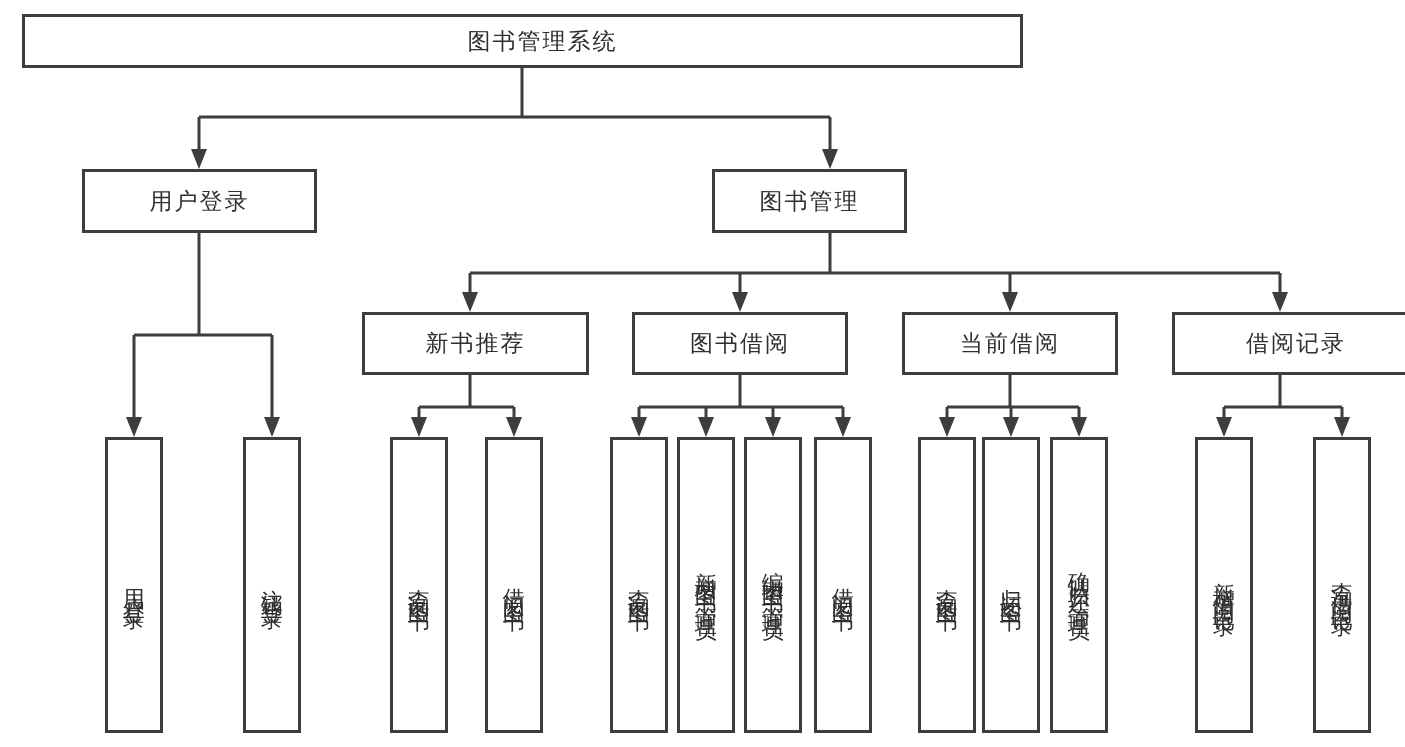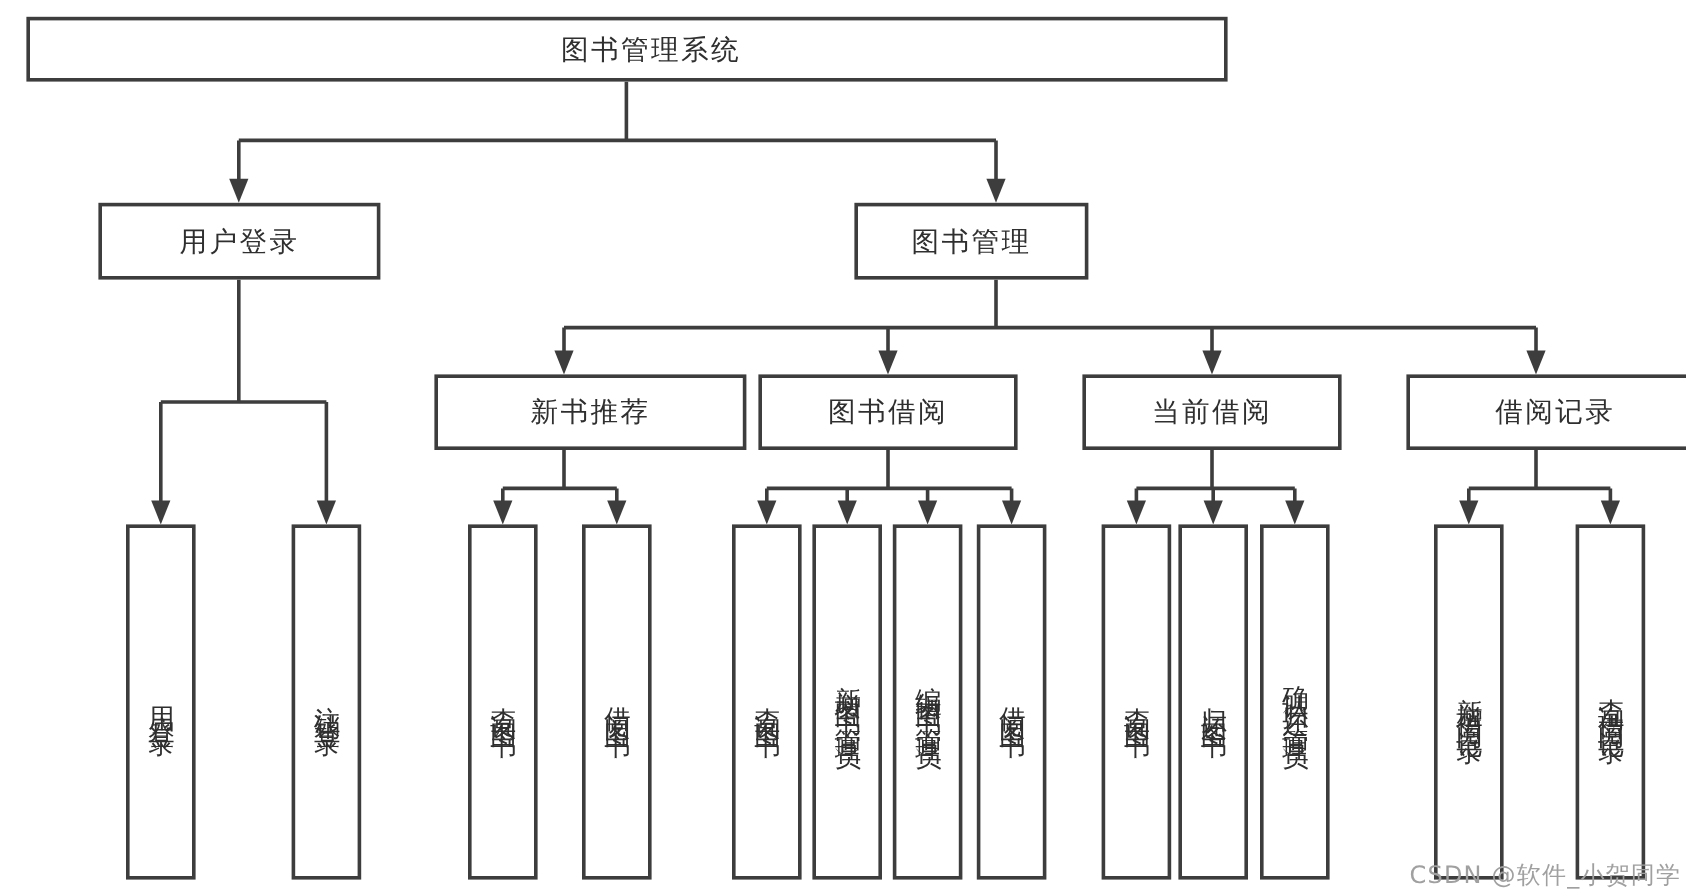--- a/index.html
+++ b/index.html
@@ -89,21 +89,21 @@
     <span>图书管理系统</span>
   </div>
 
   <div class="node hbox" style="left:82px; top:169px; width:235px; height:64px;">
     <span>用户登录</span>
   </div>
   <div class="node hbox" style="left:712px; top:169px; width:195px; height:64px;">
     <span>图书管理</span>
   </div>
 
-  <div class="node hbox" style="left:362px; top:312px; width:260px; height:63px;">
+  <div class="node hbox" style="left:362px; top:312px; width:227px; height:63px;">
     <span>新书推荐</span>
   </div>
   <div class="node hbox" style="left:632px; top:312px; width:216px; height:63px;">
     <span>图书借阅</span>
   </div>
   <div class="node hbox" style="left:902px; top:312px; width:216px; height:63px;">
     <span>当前借阅</span>
   </div>
   <div class="node hbox" style="left:1172px; top:312px; width:248px; height:63px;">
     <span>借阅记录</span>
@@ -142,15 +142,14 @@
   <div class="node vbox" style="left:1050px; top:437px; width:58px; height:296px;">
     <span class="vlabel">确认归还（管理员）</span>
   </div>
   <div class="node vbox" style="left:1195px; top:437px; width:58px; height:296px;">
     <span class="vlabel">新增借阅记录</span>
   </div>
   <div class="node vbox" style="left:1313px; top:437px; width:58px; height:296px;">
     <span class="vlabel">查询借阅记录</span>
   </div>
 
-  <div class="watermark">CSDN @软件_小贺同学</div>
 
 </div>
 
 </body></html>

